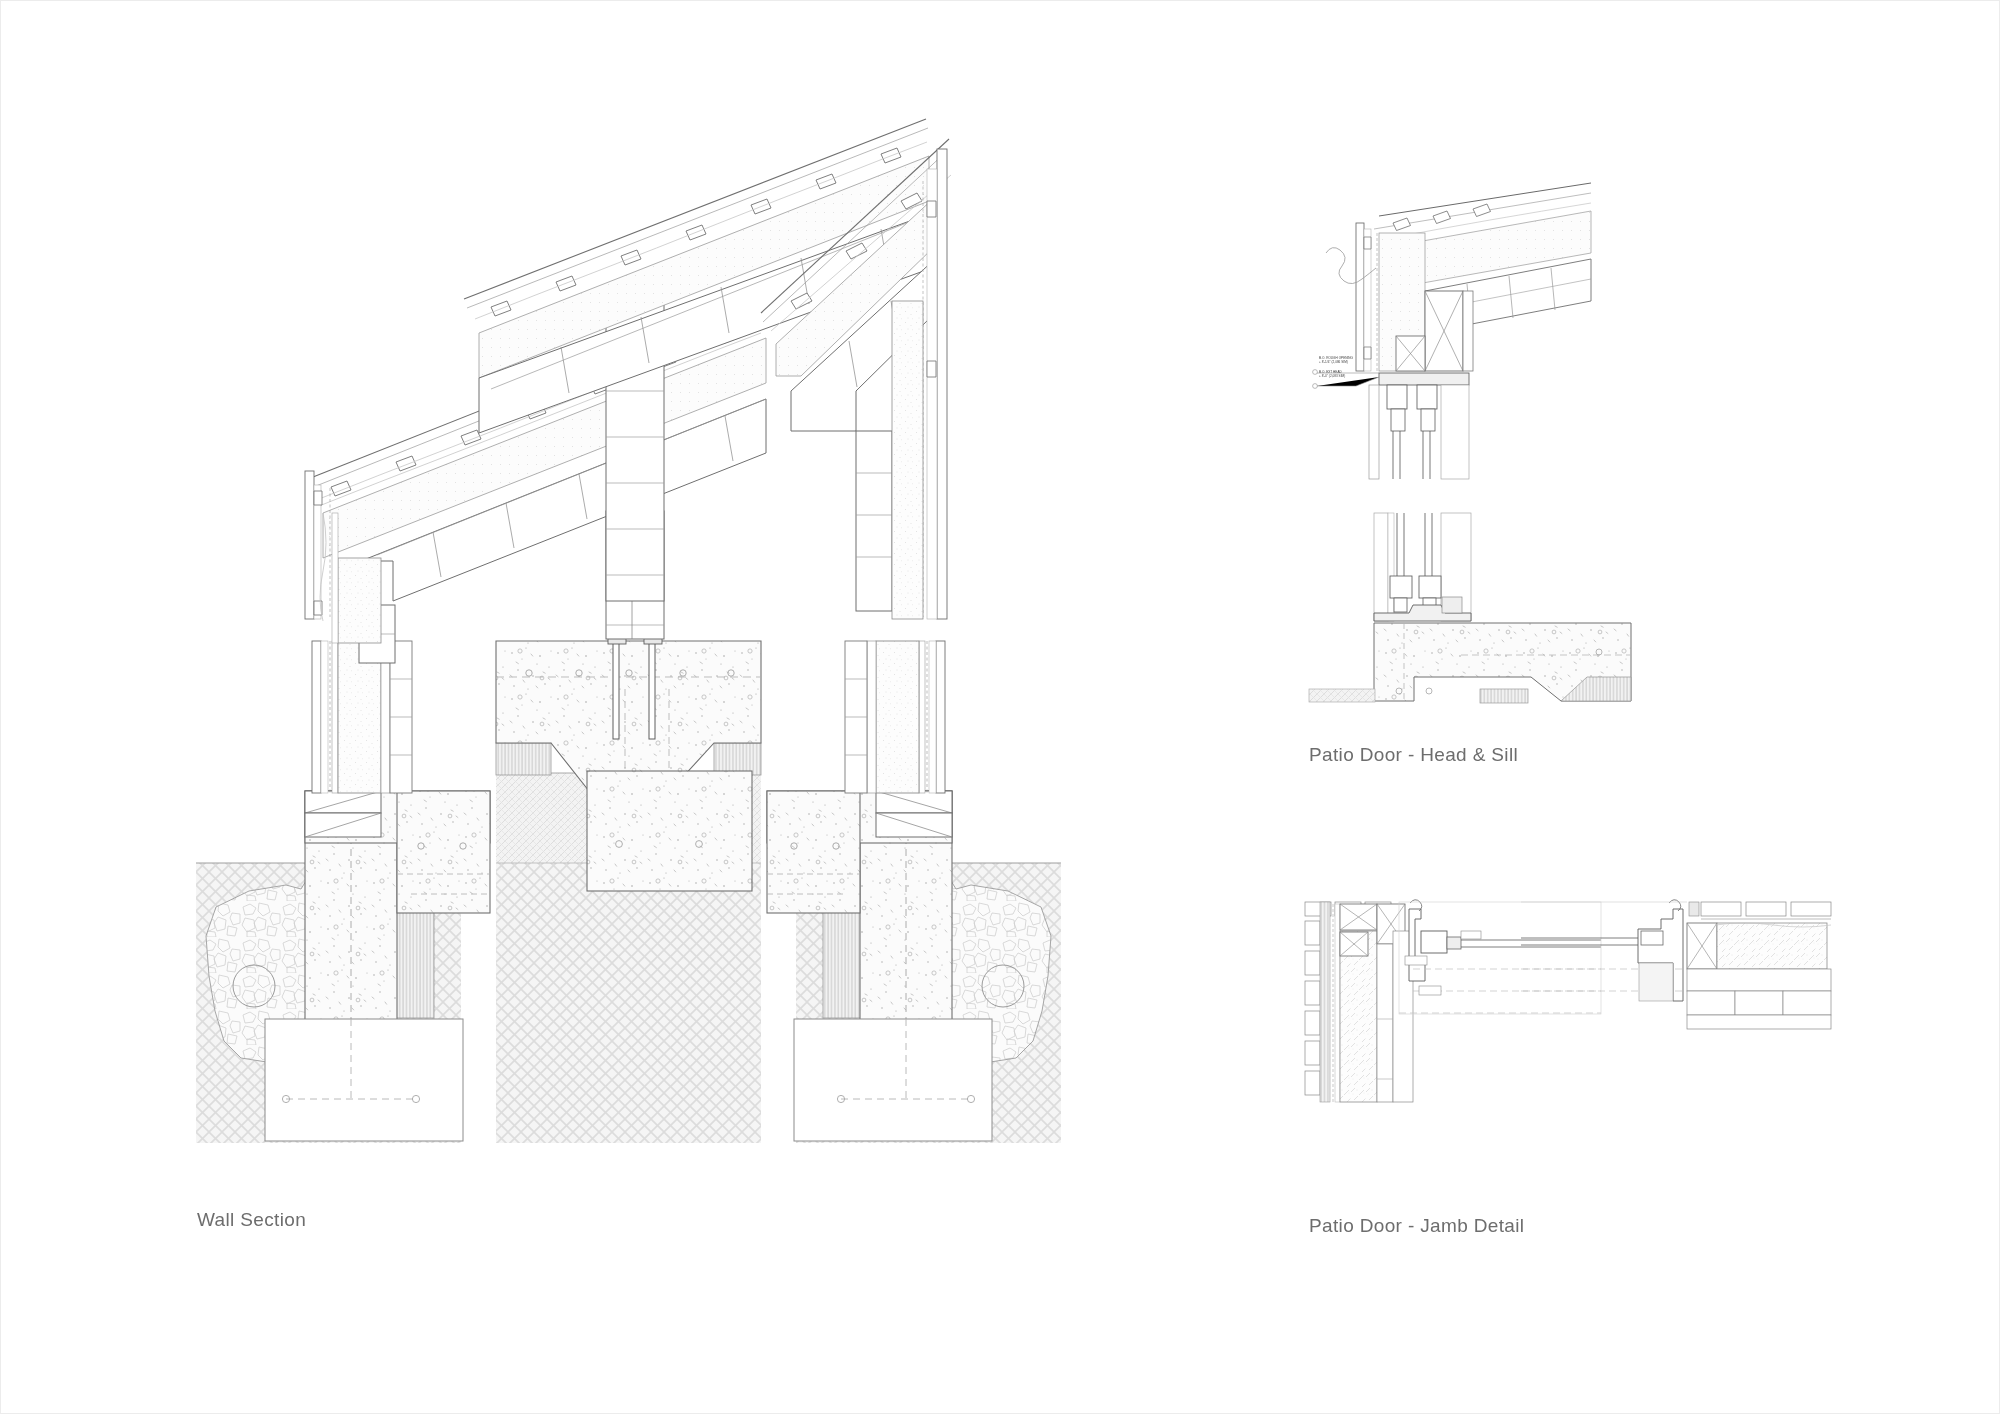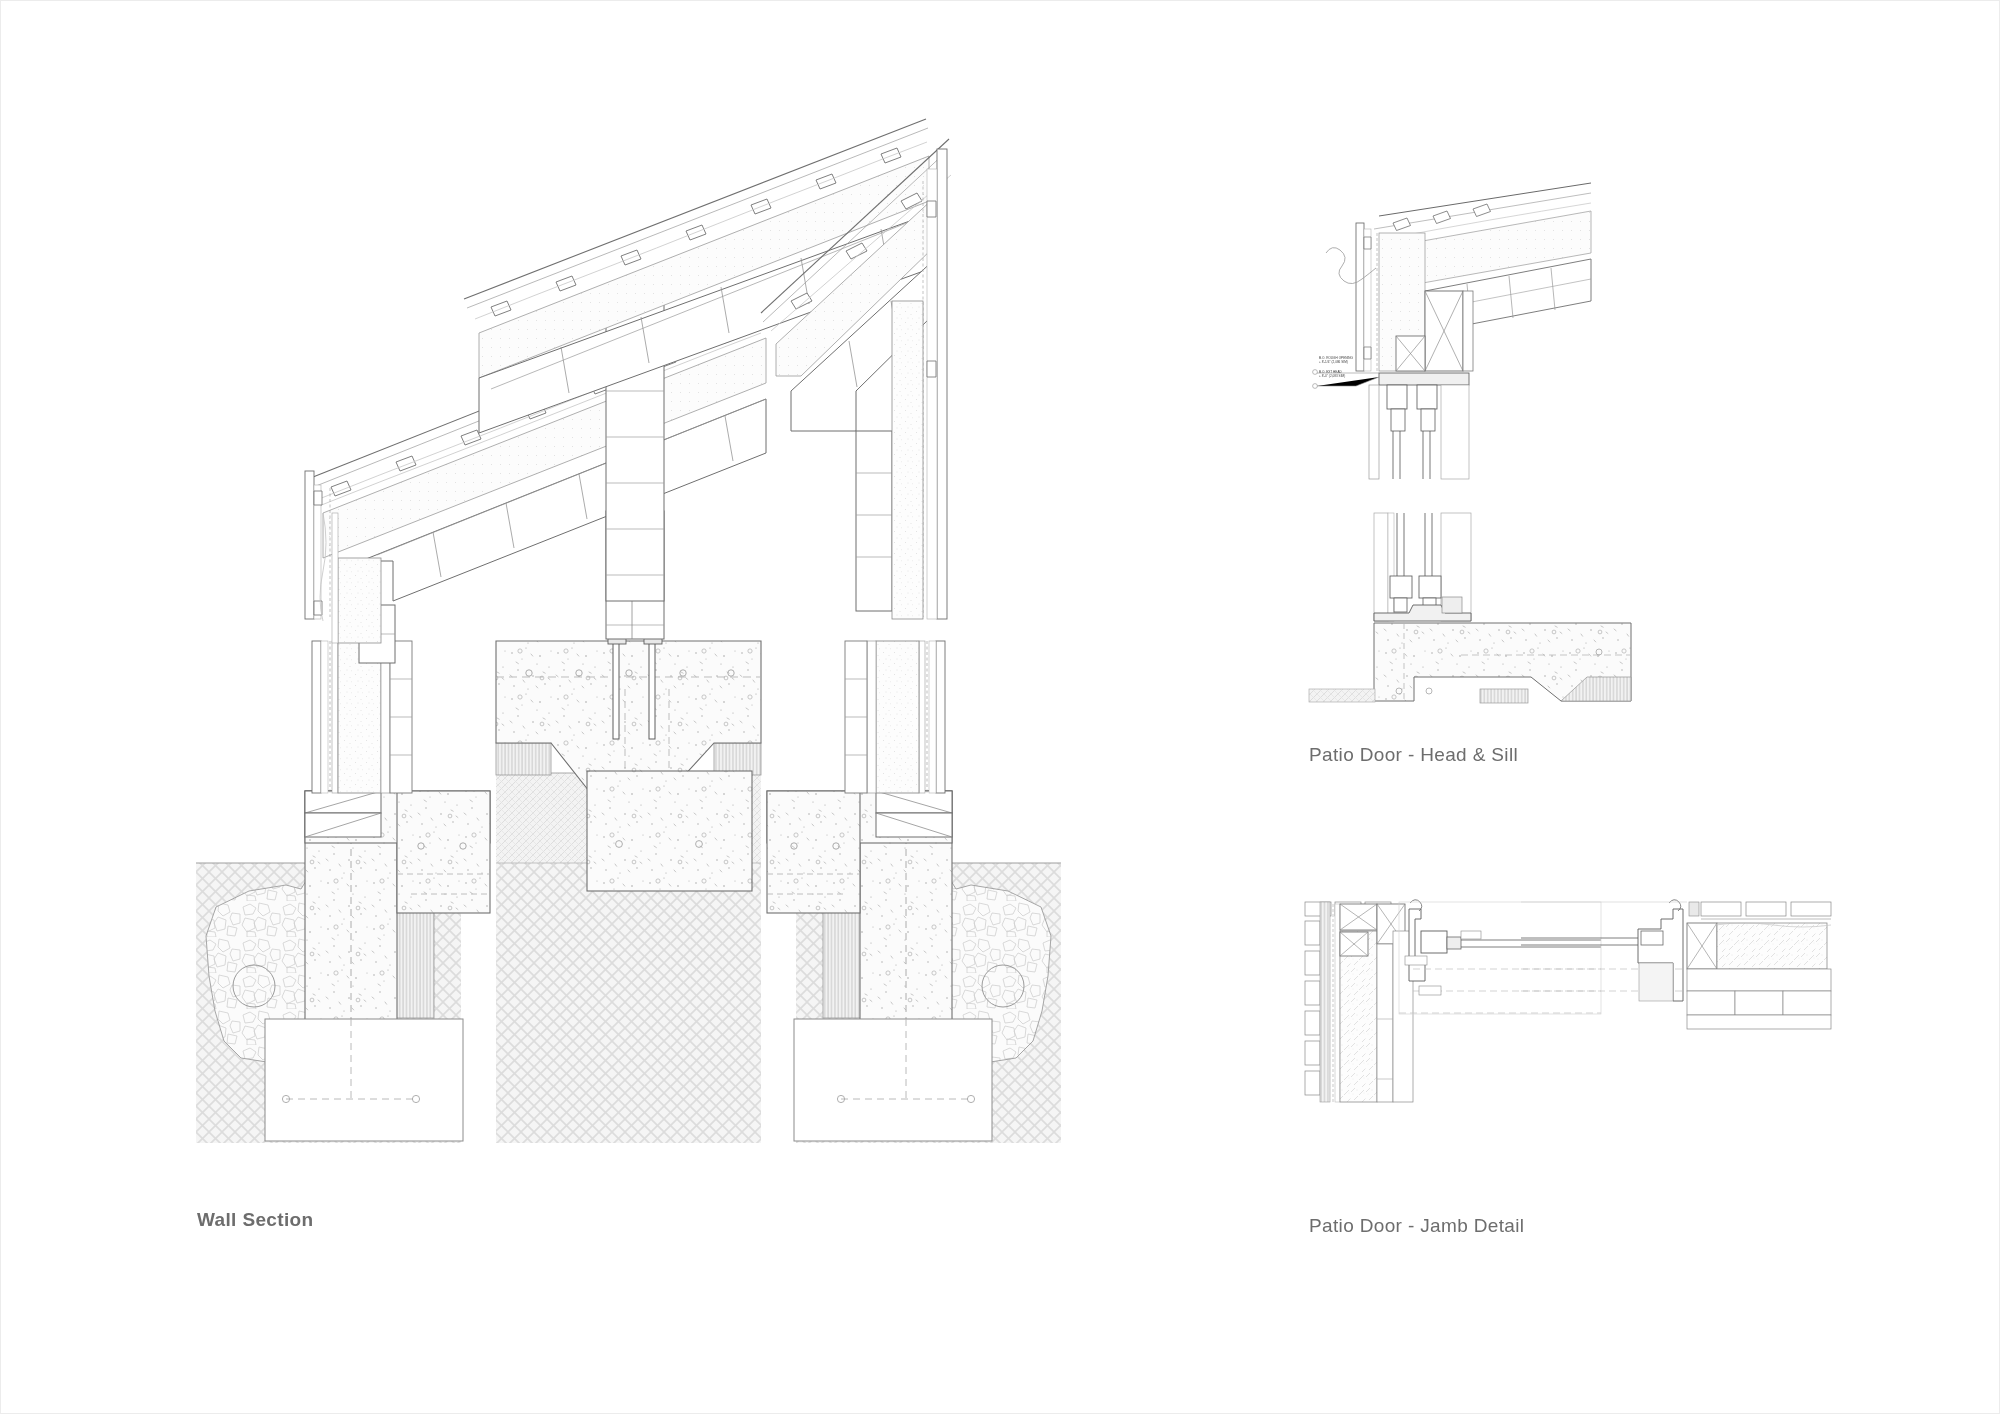--- a/index.html
+++ b/index.html
@@ -658,21 +658,21 @@
       <g stroke="#c0c0c0" stroke-width="0.7" stroke-dasharray="7 4">
         <path d="M1520,968 L1686,968"></path>
         <path d="M1520,990 L1686,990"></path>
       </g>
       <path d="M1520,901 L1686,901" stroke="#cfcfcf" stroke-width="0.6"></path>
       <rect x="1638" y="962" width="34" height="38" fill="#f4f4f4" stroke="#9a9a9a" stroke-width="0.6"></rect>
     </g>
 
   </svg>
 
-  <div class="caption" id="cap-wall" style="left:196px;top:1208px;font-weight:bold;">Wall Section</div>
+  <div class="caption" id="cap-wall" style="left:196px;top:1208px;">Wall Section</div>
 
   <div class="caption" style="left:1308px;top:743px;">Patio Door - Head &amp; Sill</div>
 
   <div class="caption" style="left:1308px;top:1214px;text-align:center;">Patio Door - Jamb Detail</div>
 
   <div class="micro" style="left:1318px;top:356px;">B.O. ROUGH OPENING</div>
   <div class="micro" style="left:1318px;top:360px;">+ 8'-1/4" (2,086 SIM)</div>
   <div class="micro" style="left:1318px;top:370px;">B.O. EXT HEAD</div>
   <div class="micro" style="left:1318px;top:374px;">+ 8'-0" (2,083 SIM)</div>
 

